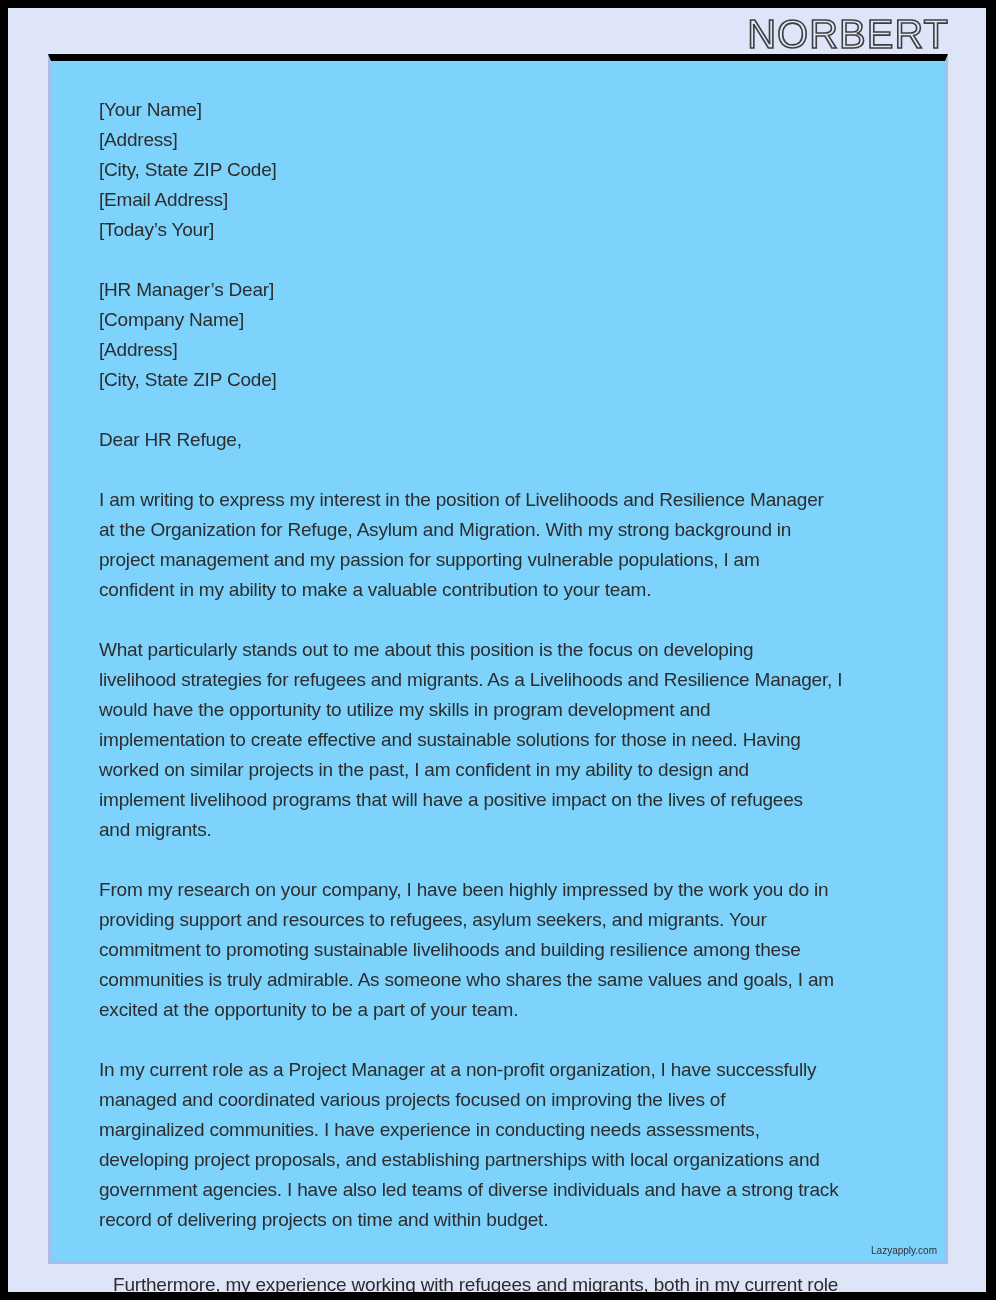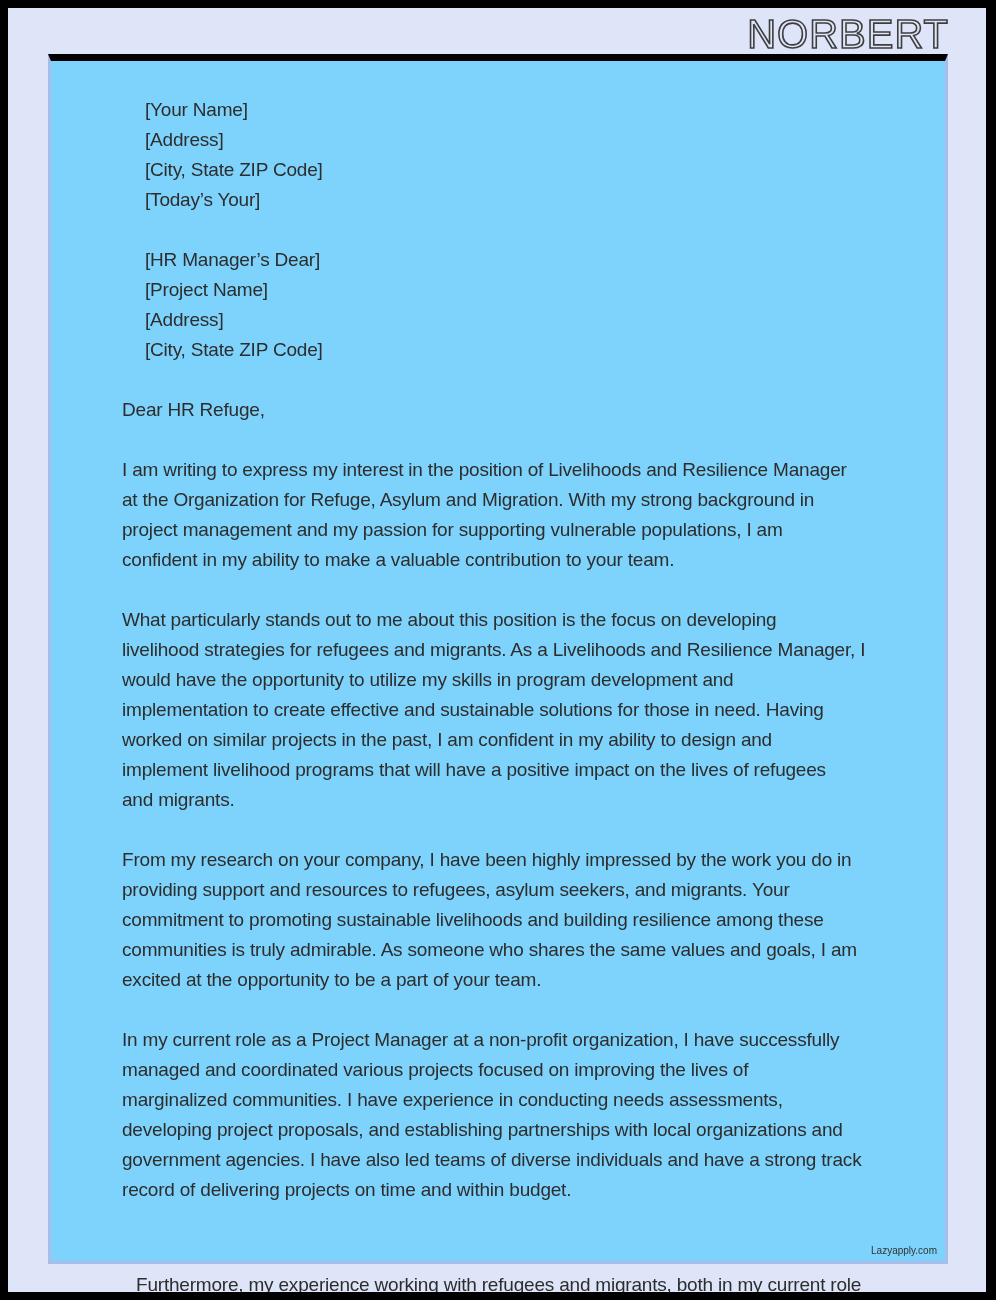--- a/index.html
+++ b/index.html
@@ -1,16 +1,16 @@
 <!DOCTYPE html>
 <html><head>
 <meta charset="utf-8">
 <style>
   html, body { margin: 0; padding: 0; background: #888; }
-  * { box-sizing: border-box; padding-left: 23px; }
+  * { box-sizing: border-box; }
 
   .canvas {
     position: relative;
     width: 996px;
     height: 1300px;
     background: #dee5f8;
     border: 8px solid #000;
     border-right-width: 10px;
     overflow: hidden;
     font-family: "Liberation Sans", sans-serif;
@@ -90,26 +90,27 @@
 <div class="canvas">
 
   <div class="logo">NORBERT</div>
 
   <div class="page">
 
     <div class="block">
       <div class="line">[Your Name]</div>
       <div class="line">[Address]</div>
       <div class="line">[City, State ZIP Code]</div>
+      <div class="line">[Email Address]</div>
       <div class="line">[Today’s Your]</div>
     </div>
 
     <div class="block">
       <div class="line">[HR Manager’s Dear]</div>
-      <div class="line">[Project Name]</div>
+      <div class="line">[Company Name]</div>
       <div class="line">[Address]</div>
       <div class="line">[City, State ZIP Code]</div>
     </div>
 
     <p class="salutation">Dear HR Refuge,</p>
 
     <p class="para">I am writing to express my interest in the position of Livelihoods and Resilience Manager
 at the Organization for Refuge, Asylum and Migration. With my strong background in
 project management and my passion for supporting vulnerable populations, I am
 confident in my ability to make a valuable contribution to your team.</p>

